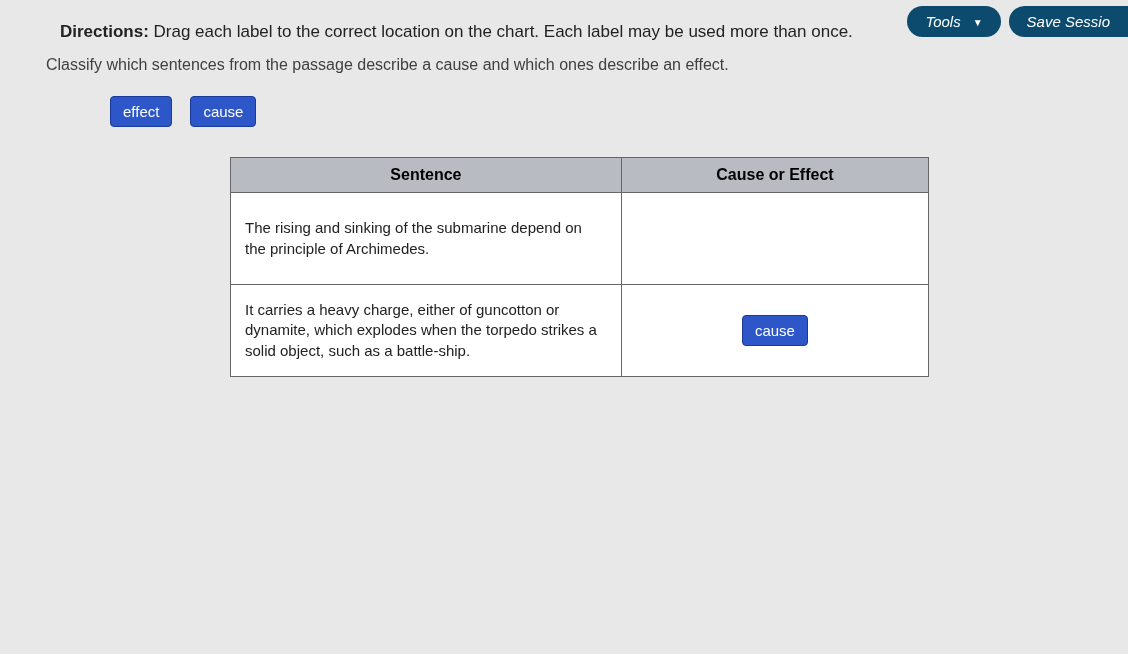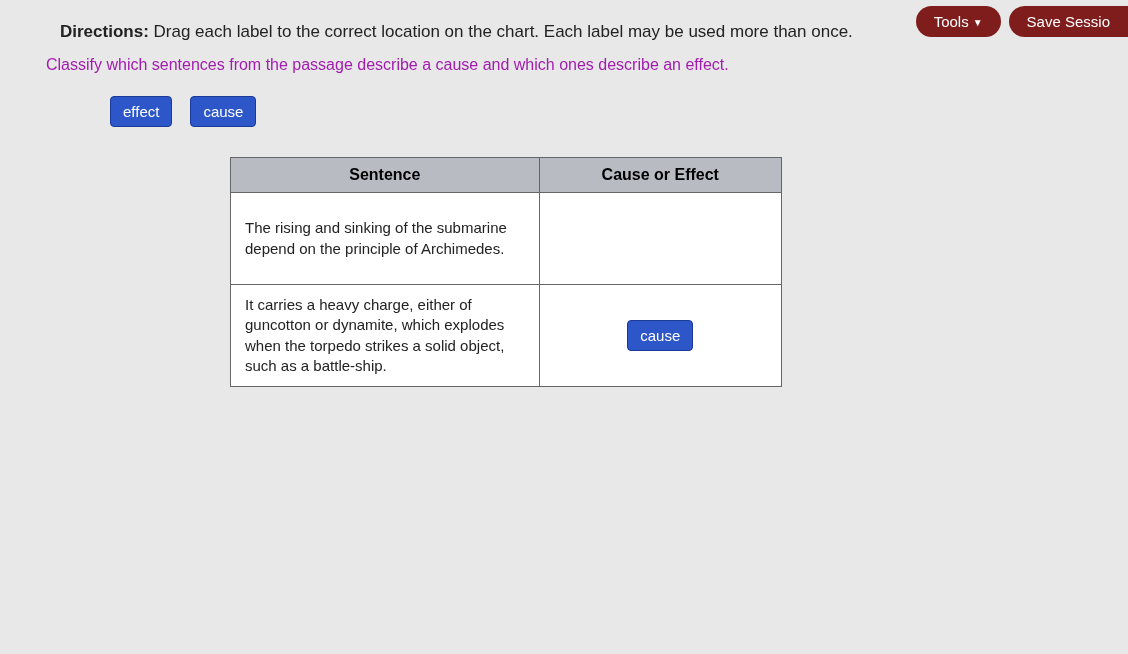--- a/index.html
+++ b/index.html
@@ -13,70 +13,71 @@
     }
     .top-bar {
       position: absolute;
       top: 0;
       right: 0;
       display: flex;
       gap: 8px;
       padding: 6px 0 6px 6px;
     }
     .top-btn {
-      background: #7f1d1d;
+      background: #0c4a6e;
       color: #fff;
       border: none;
       border-radius: 18px;
       padding: 7px 18px;
       font-size: 15px;
       cursor: pointer;
       display: inline-flex;
       align-items: center;
-      gap: 4px;
+      gap: 12px;
+      font-style: italic;
     }
     .top-btn.save { border-radius: 18px 0 0 18px; }
     .chevron {
       font-size: 10px;
       margin-top: 2px;
     }
     .content {
       padding: 18px 57px 20px 60px;
     }
     .directions {
       font-size: 17px;
       color: #222;
       margin-bottom: 14px;
       margin-top: 4px;
     }
     .directions b { font-weight: bold; }
     .question {
       font-size: 16px;
-      color: #a21caf;
+      color: #404040;
       margin-bottom: 22px;
       margin-left: -14px;
     }
     .label-pool {
       display: flex;
       gap: 18px;
       margin-left: 50px;
       margin-bottom: 30px;
     }
     .drag-label {
       background: #2d56c9;
       color: #fff;
       padding: 6px 12px;
       border-radius: 4px;
       font-size: 15px;
       cursor: grab;
       border: 1px solid #1a3a9a;
     }
     .table-wrap {
       margin-left: 170px;
-      width: 552px;
+      width: 699px;
     }
     table {
       border-collapse: collapse;
       width: 100%;
       background: #fff;
     }
     th, td {
       border: 1px solid #666;
       padding: 10px 14px;
       text-align: left;

